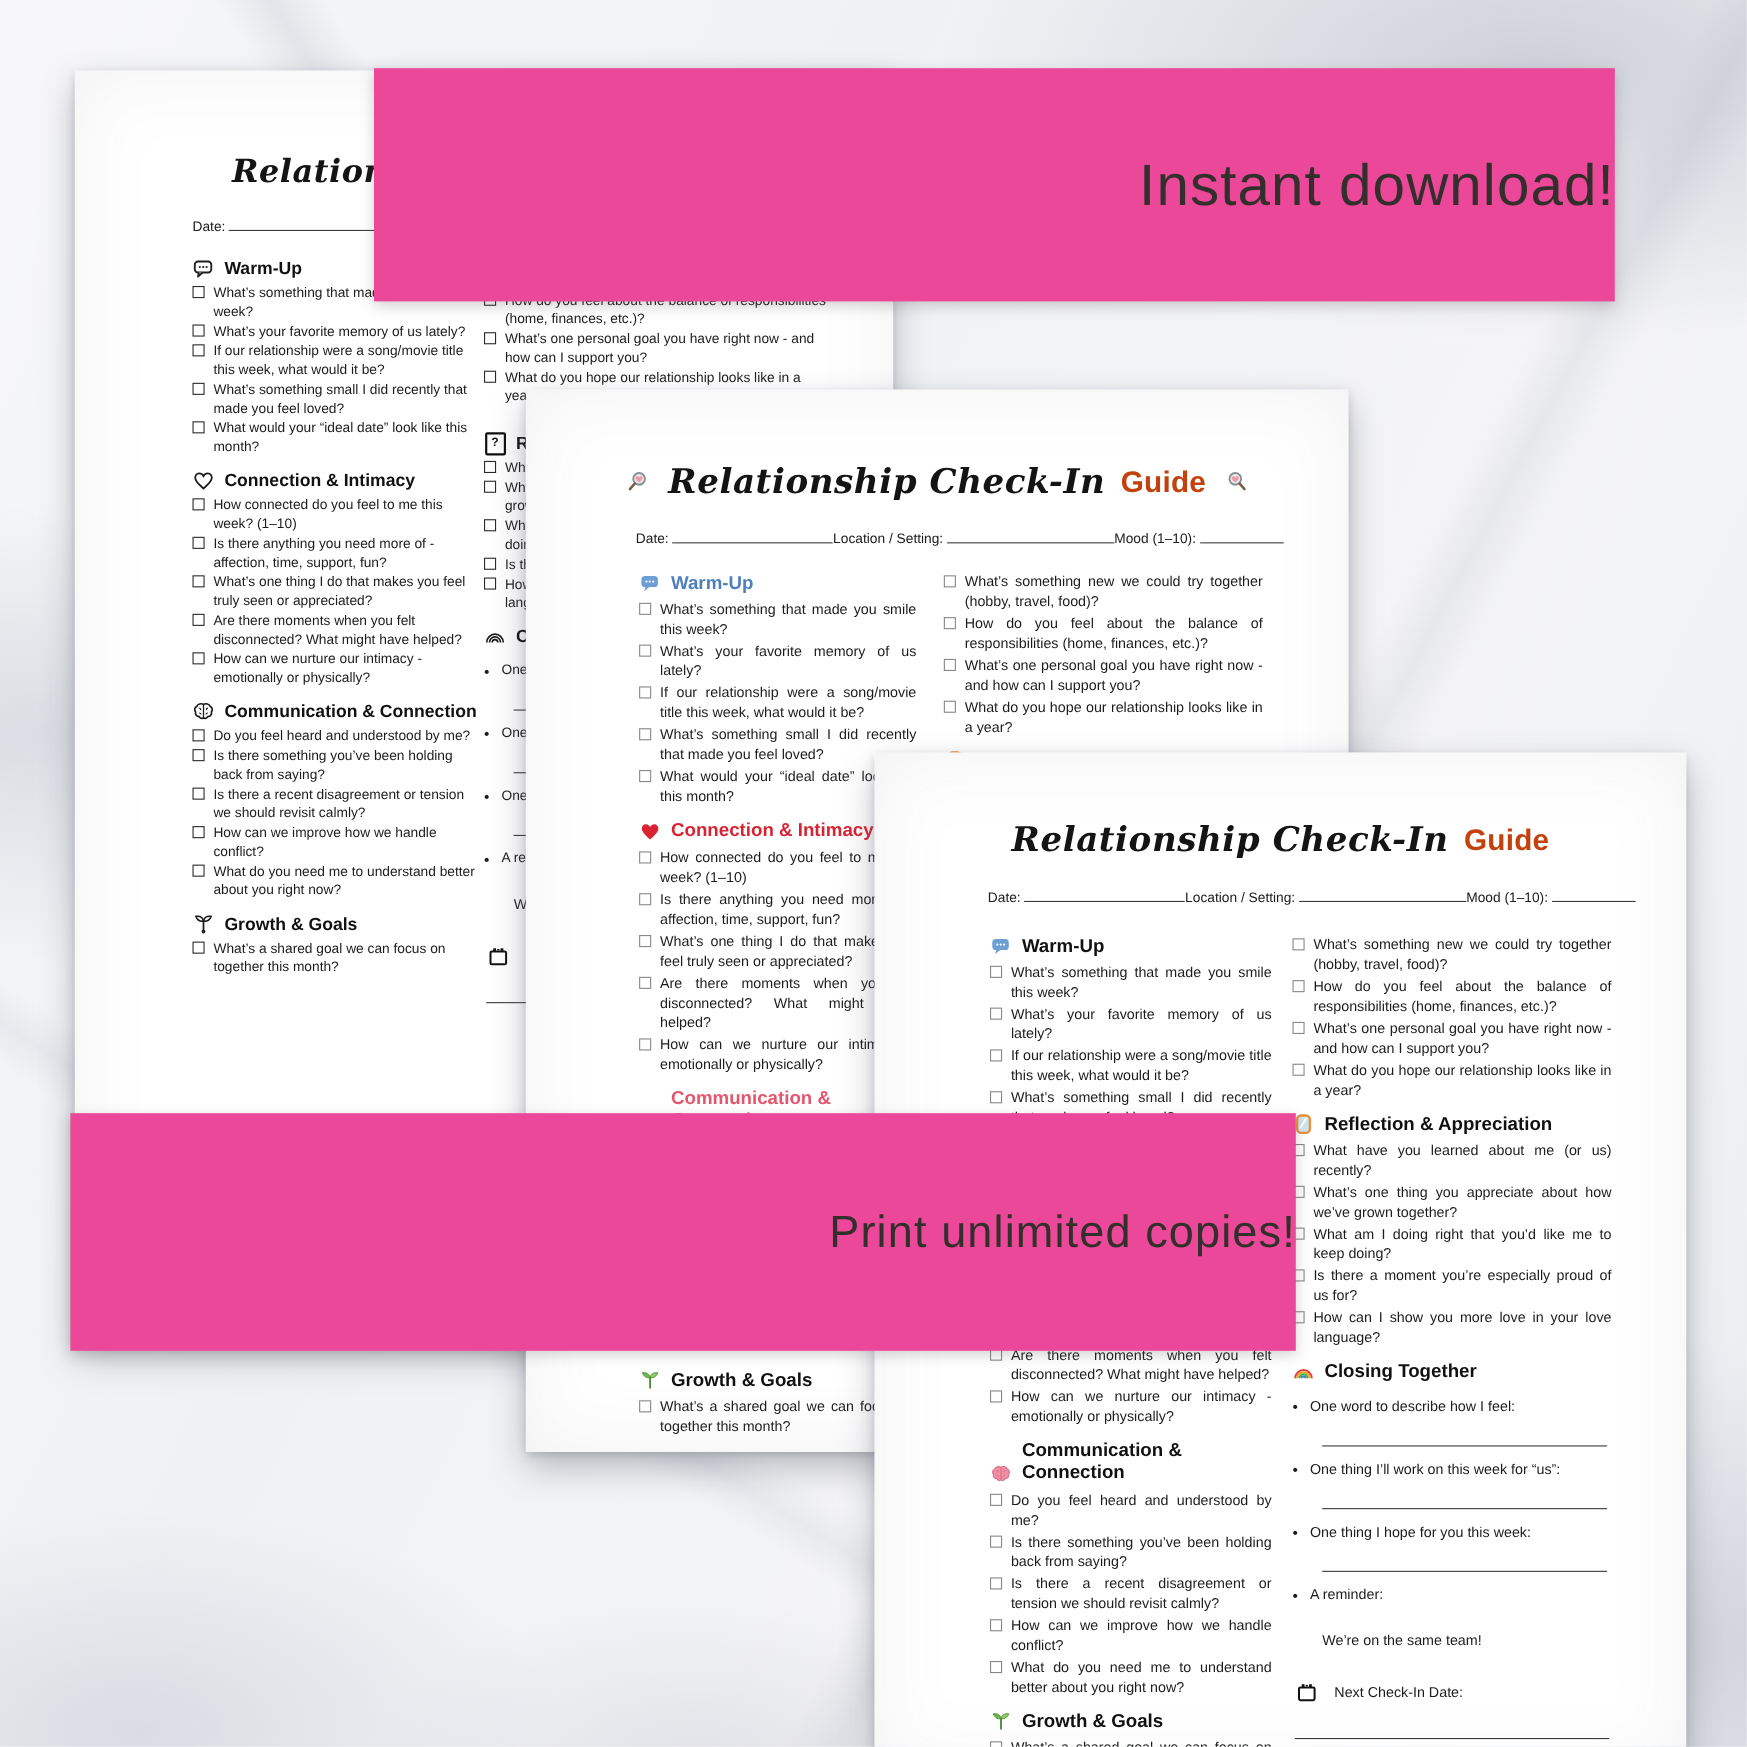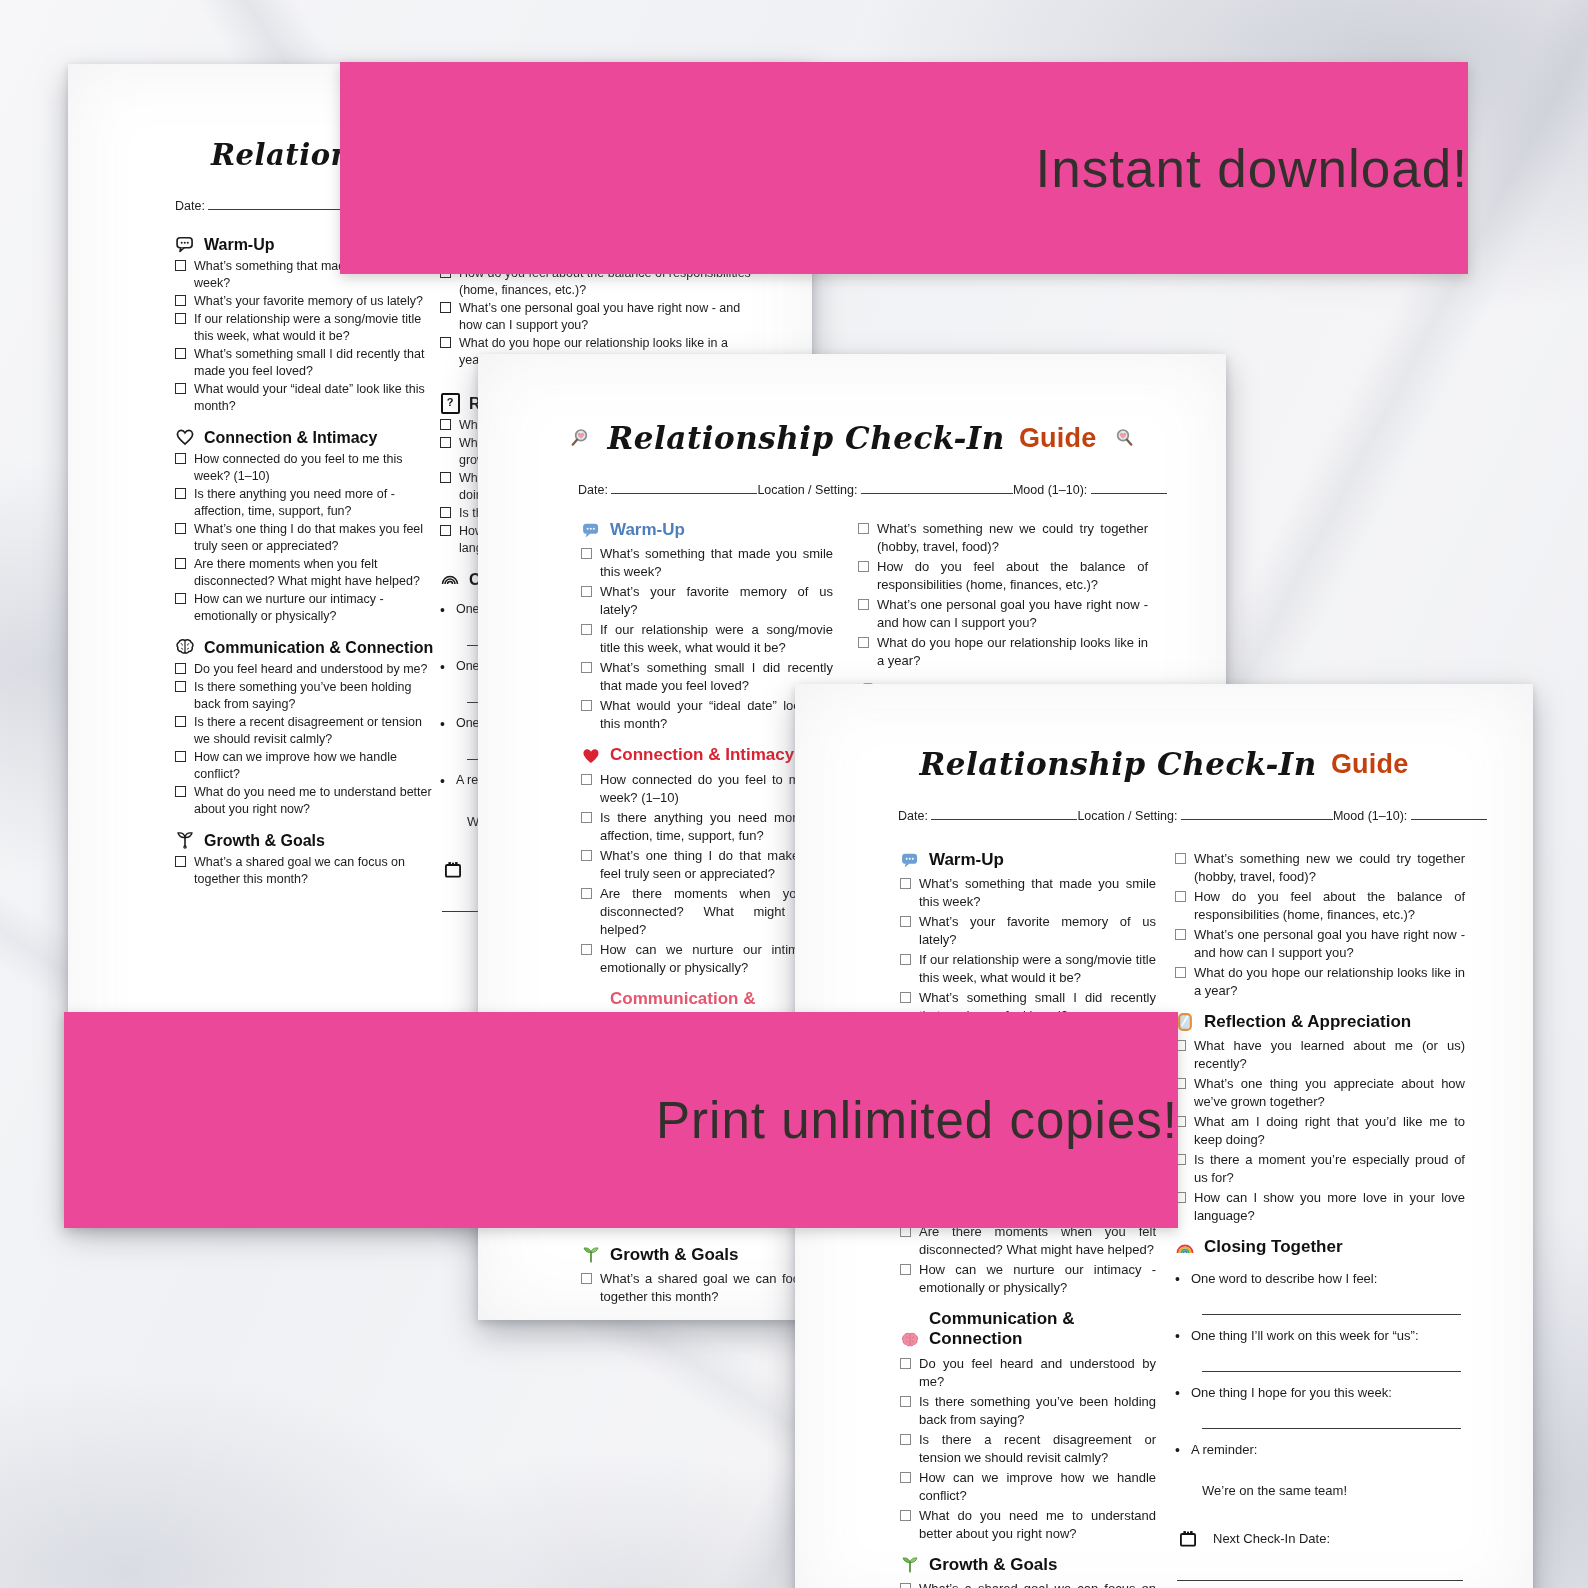--- a/index.html
+++ b/index.html
@@ -96,21 +96,21 @@
   .heart-glyph{font-size:19px;line-height:1;}
   .heart-glyph.mono{color:#1a1a1a;}
 
   
   .banner{position:absolute;background:#ec4899;z-index:40;display:flex;align-items:center;justify-content:flex-end;
     box-shadow:0 4px 12px rgba(95,90,86,.28);}
   #banner-top{left:340px;top:62px;width:1128px;height:212px;}
   #banner-mid{left:64px;top:1012px;width:1114px;height:216px;}
   .banner .banner-text{font-family:"Liberation Sans","DejaVu Sans",sans-serif;font-weight:200;
     font-size:53px;color:#332f2d;letter-spacing:1px;}
-  #banner-mid .banner-text{font-size:51px;margin-left:17px;}
+  #banner-mid .banner-text{font-size:41px;margin-left:17px;}
 </style>
 </head>
 <body>
 
 <div class="page" id="page1">
   <div class="doc-title">
     <span class="title-script">Relationship Check-In</span>
     <span class="title-bold">Guide</span>
   </div>
   <div class="meta-row">

